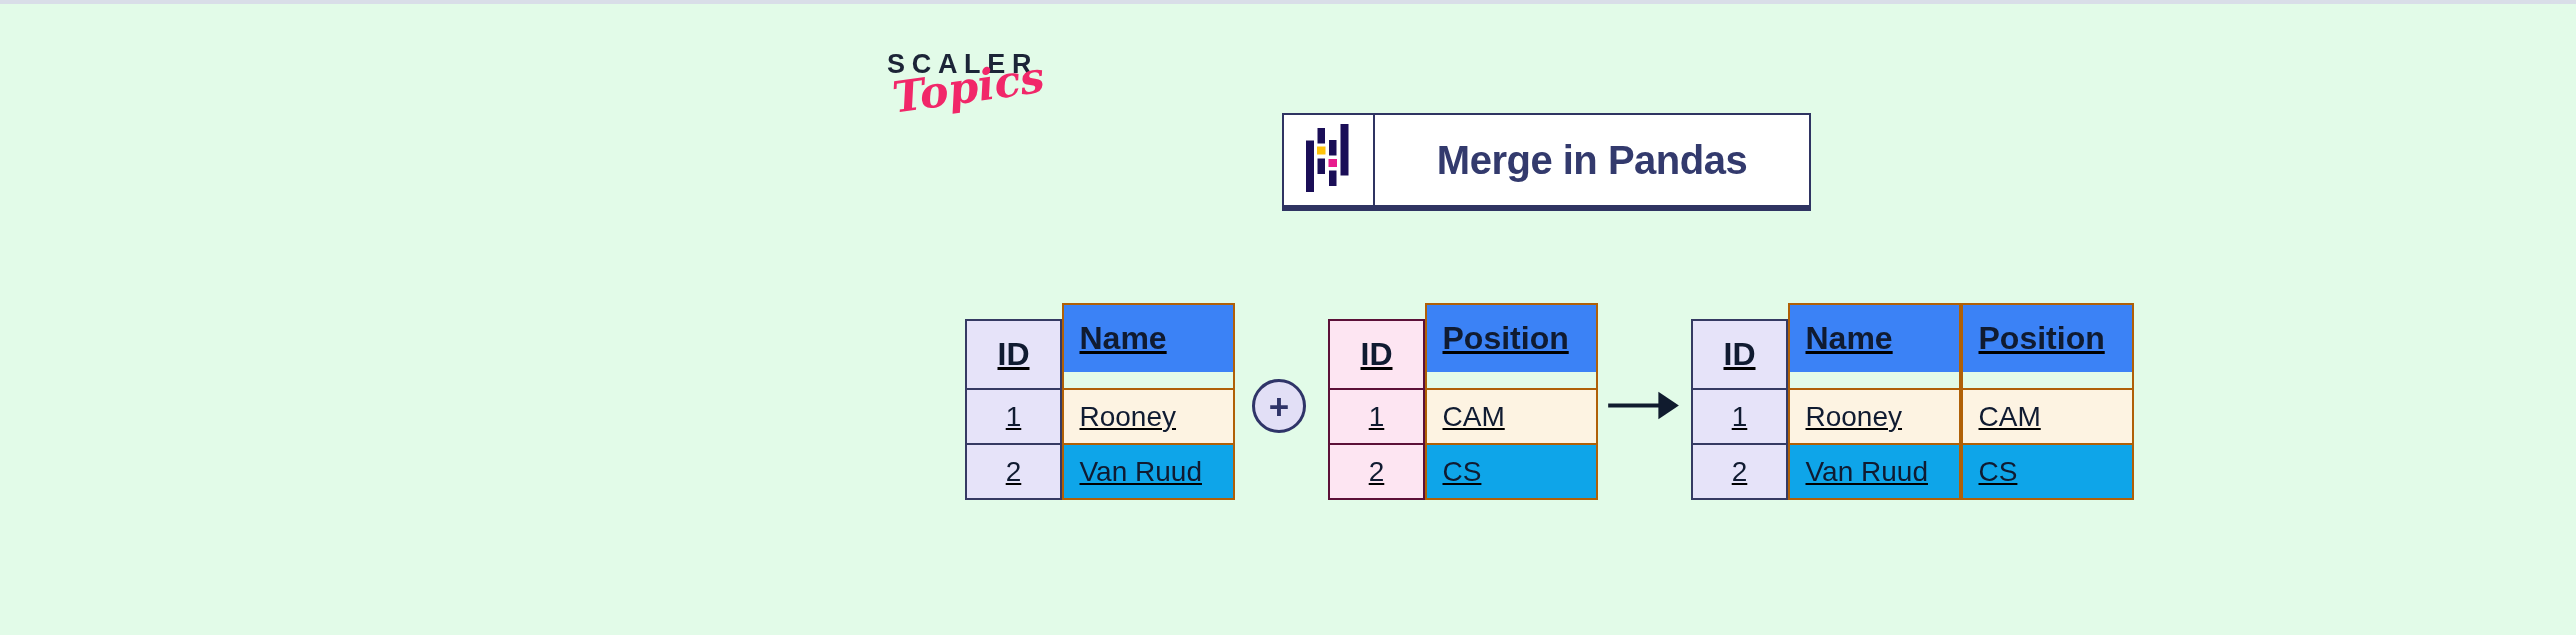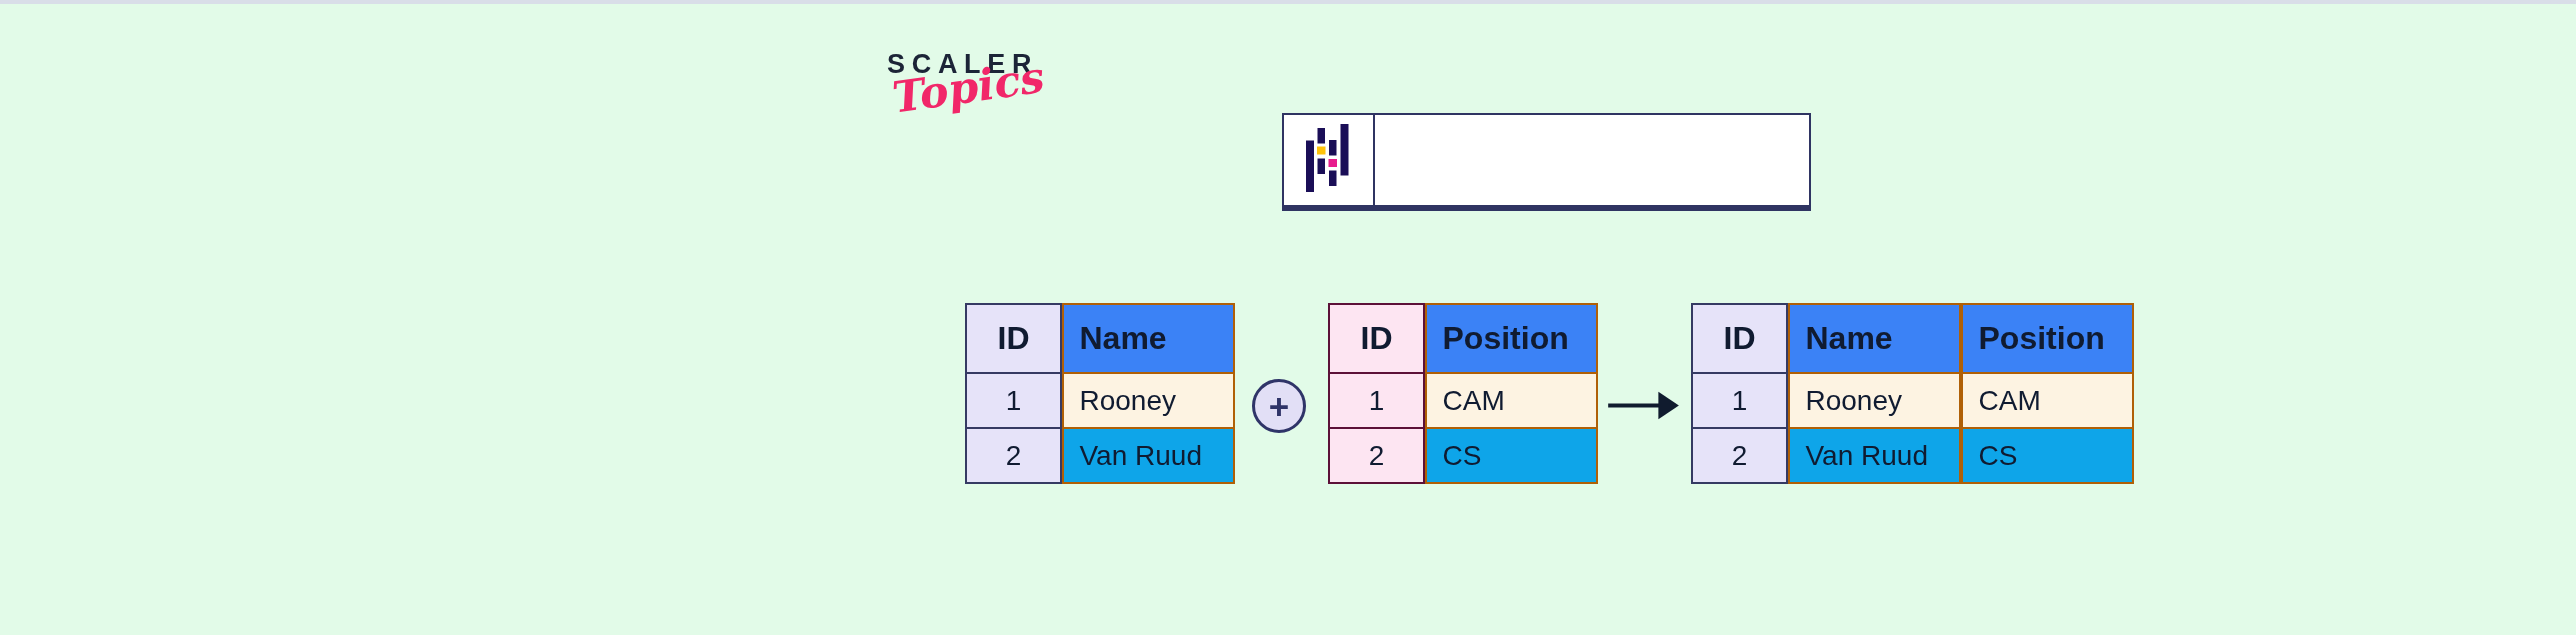--- a/index.html
+++ b/index.html
@@ -17,37 +17,37 @@
   
   .banner{position:absolute;left:1282px;top:113px;width:529px;height:98px;
     box-sizing:border-box;background:#ffffff;border:2.6px solid #2f3462;
     border-bottom-width:6.7px;display:flex;align-items:stretch;}
   .banner-logo-pane{width:89px;border-right:2.6px solid #2f3462;display:flex;
     align-items:center;justify-content:center;flex:0 0 auto;}
   .banner-title-pane{flex:1;display:flex;align-items:center;justify-content:center;}
   .banner-title{font-size:40px;font-weight:700;color:#333a6d;letter-spacing:-0.5px;}
 
   
-  .tbl{position:absolute;top:303px;display:flex;align-items:flex-end;}
+  .tbl{position:absolute;top:303px;display:flex;align-items:flex-end;text-decoration:underline;}
   .col{box-sizing:border-box;border:2.6px solid;}
   .cell{box-sizing:border-box;height:55px;display:flex;align-items:center;
     font-size:28px;color:#101b31;}
   .cell + .cell{border-top:2.6px solid;}
   .cell-head{height:67px;font-size:32px;font-weight:700;}
   .cell-center{justify-content:center;}
   .cell-left{padding-left:15.5px;justify-content:flex-start;}
 
   .col-navy{border-color:#353a63;}
   .col-navy .cell{background:#e6e3f9;border-color:#353a63;}
   .col-maroon{border-color:#5c1038;}
   .col-maroon .cell{background:#fde5f2;border-color:#5c1038;}
   .col-orange{border-color:#b06007;}
   .col-orange .cell{border-color:#b06007;}
   .col-orange .cell-head{background:#3b82f6;}
-  .col-orange .row-a{background:#fdf3e2;}
+  .col-orange .row-a{background:#fdf3e2;margin-top:16px;}
   .col-orange .row-b{background:#0ea5e9;}
 
   .w-id{width:97px;}
   .w-name{width:173px;}
   .w-pos{width:173px;}
   .w-name3{width:173px;}
   .w-pos3{width:173px;}
 
   
   .op-plus{position:absolute;left:1252px;top:379px;width:54px;height:54px;
@@ -77,20 +77,23 @@
           <rect x="0" y="33" width="16" height="103" fill="#1a0e57"></rect>
           <rect x="23" y="8" width="15" height="31" fill="#1a0e57"></rect>
           <rect x="22" y="45" width="17" height="16" fill="#ffc20a"></rect>
           <rect x="23" y="69" width="15" height="31" fill="#1a0e57"></rect>
           <rect x="46" y="32" width="15" height="31" fill="#1a0e57"></rect>
           <rect x="45" y="70" width="17" height="16" fill="#e81c8e"></rect>
           <rect x="46" y="93" width="15" height="31" fill="#1a0e57"></rect>
           <rect x="69" y="0" width="16" height="103" fill="#1a0e57"></rect>
         </svg>
       </span>
+    </div>
+    <div class="banner-title-pane">
+      <span class="banner-title">Merge in Pandas</span>
     </div>
   </div>
 
   <div class="tbl" style="left:965px;">
     <div class="col col-navy w-id">
       <div class="cell cell-head cell-center">ID</div>
       <div class="cell cell-center">1</div>
       <div class="cell cell-center">2</div>
     </div>
     <div class="col col-orange w-name">

